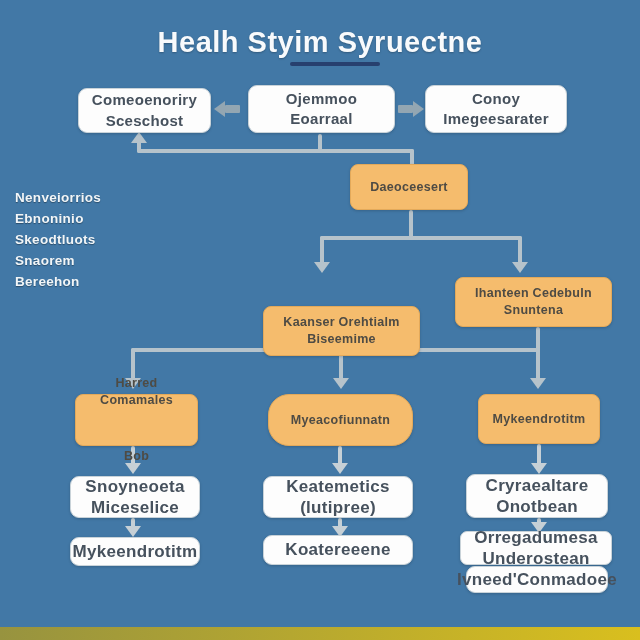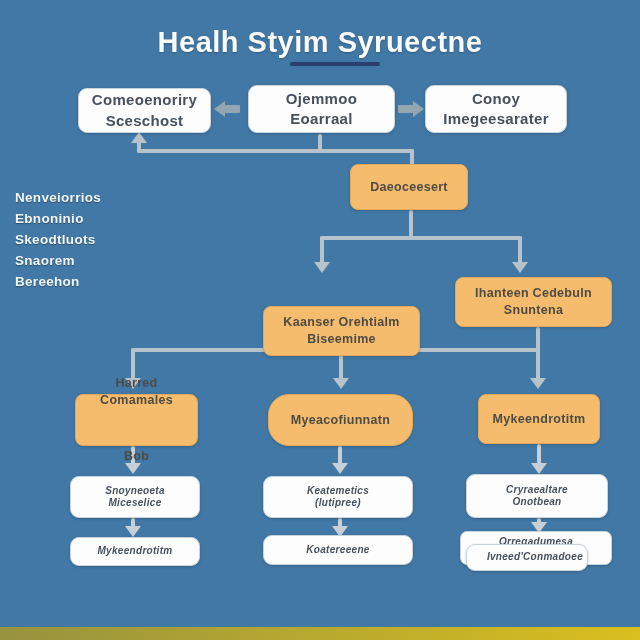--- a/index.html
+++ b/index.html
@@ -36,21 +36,21 @@
     border:1px solid var(--box-border-white,#c9d3d9);
     box-shadow:0 1px 3px rgba(0,0,0,.18);
     color:var(--text-dark,#46515d);font-size:15px;
   }
   .obox{
     background:var(--box-orange,#f5bc6d);
     border:1px solid var(--box-border-orange,#e3a95a);
     box-shadow:0 1px 3px rgba(0,0,0,.18);
     color:var(--text-orange-box,#4e4b44);font-size:12.5px;border-radius:8px;
   }
-  .small{font-size:10px;line-height:1.25;font-style:italic;}
+  .small{font-size:17px;line-height:1.25;}
   .line{position:absolute;background:var(--line,#b6c3cb);z-index:1;border-radius:2px;}
   .line.light{background:var(--line-light,#c6d0d6);}
   .ah{position:absolute;width:0;height:0;z-index:2;}
   .ah.down{border-left:8px solid transparent;border-right:8px solid transparent;
     border-top:11px solid var(--line,#b6c3cb);}
   .ah.down.light{border-top-color:var(--line-light,#c6d0d6);}
   .ah.up{border-left:8px solid transparent;border-right:8px solid transparent;
     border-bottom:11px solid var(--line,#b6c3cb);}
   .arrow-icon{position:absolute;z-index:3;display:flex;align-items:center;}
   .arrow-icon .bar{width:15px;height:8px;background:var(--arrow-icon,#93a6b2);border-radius:1px;}
@@ -180,19 +180,19 @@
     <span>Mykeendrotitm</span>
   </div>
   <div class="node wbox small" style="left:263px;top:535px;width:150px;height:30px;">
     <span>Koatereeene</span>
   </div>
   <div class="node wbox small" style="left:460px;top:531px;width:152px;height:34px;border-radius:7px;">
     <span>Orregadumesa</span>
     <span>Underostean</span>
   </div>
 
-  <div class="node wbox small" style="left:466px;top:544px;width:122px;height:27px;align-items:flex-end;">
+  <div class="node wbox small" style="left:466px;top:566px;width:142px;height:27px;">
     <span>Ivneed'Conmadoee</span>
   </div>
 
   <div class="strip"></div>
 
 </div>
 
 </body></html>

